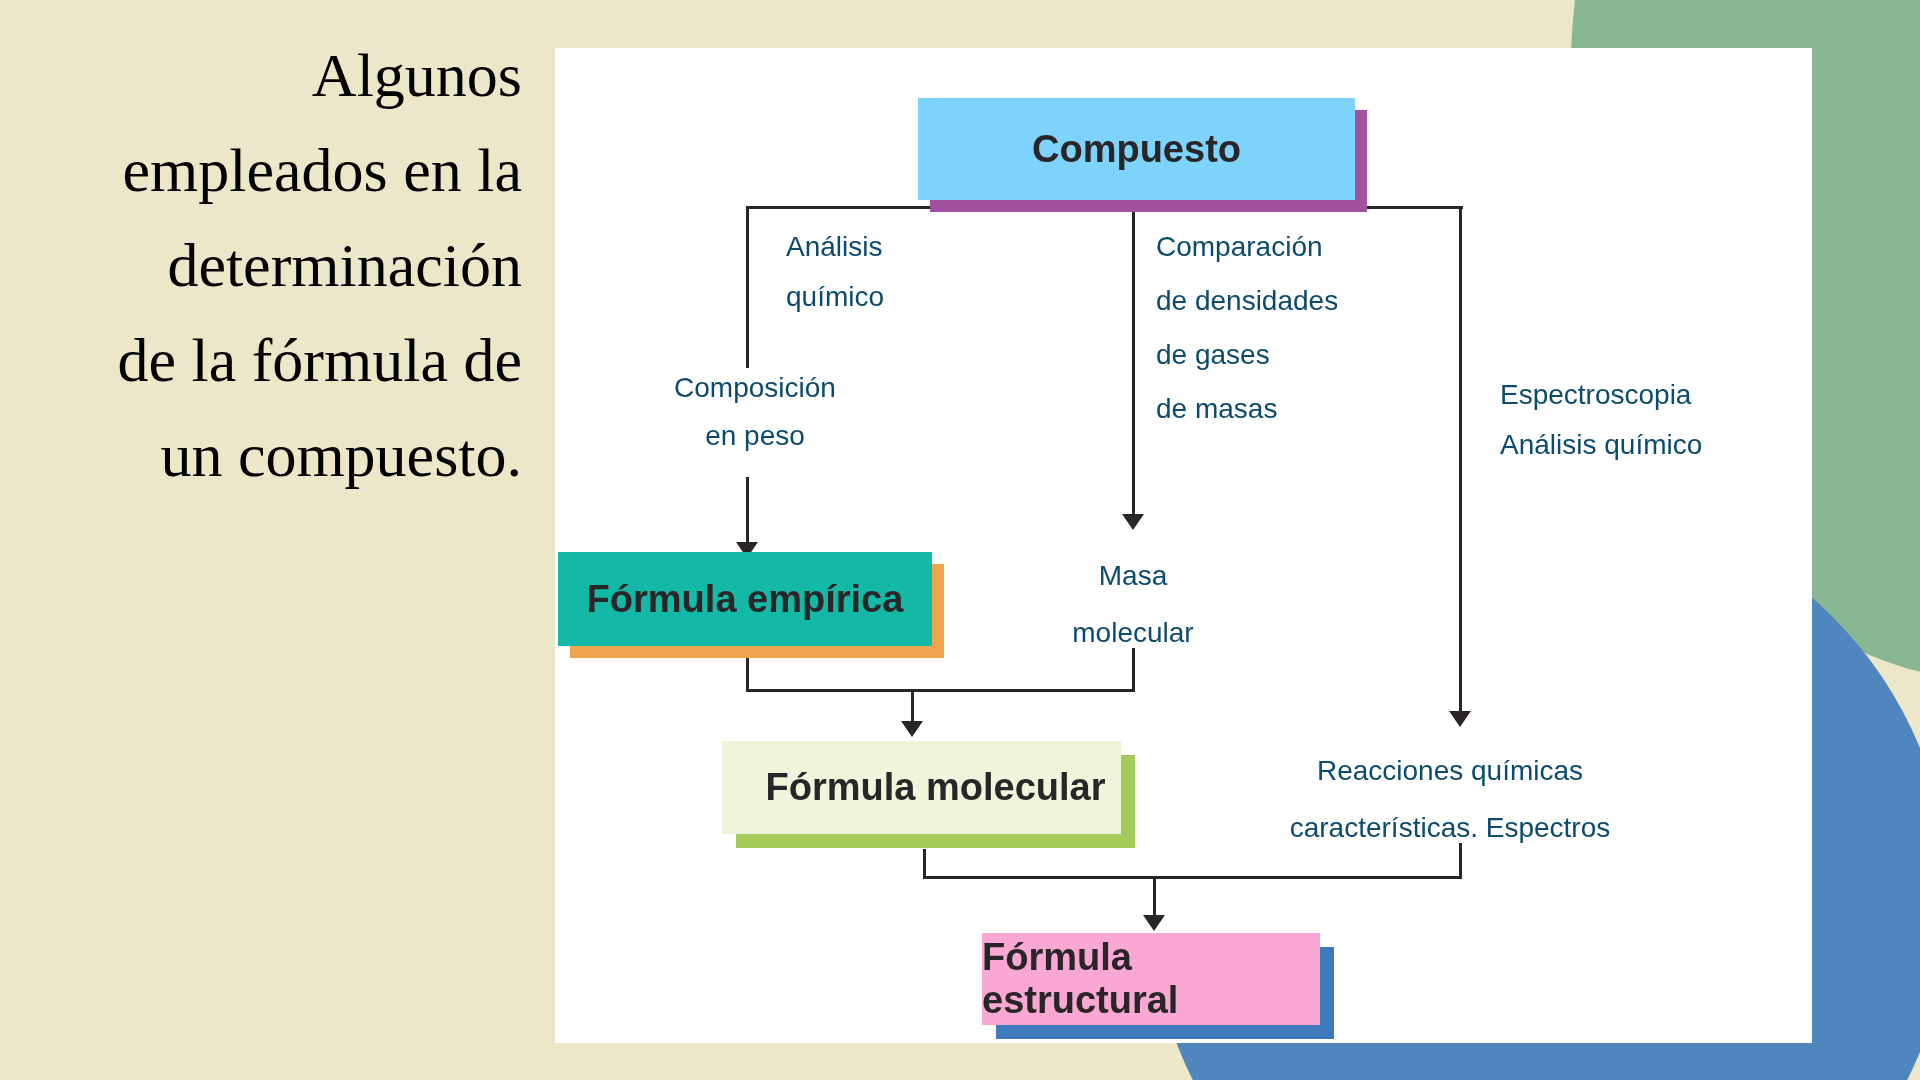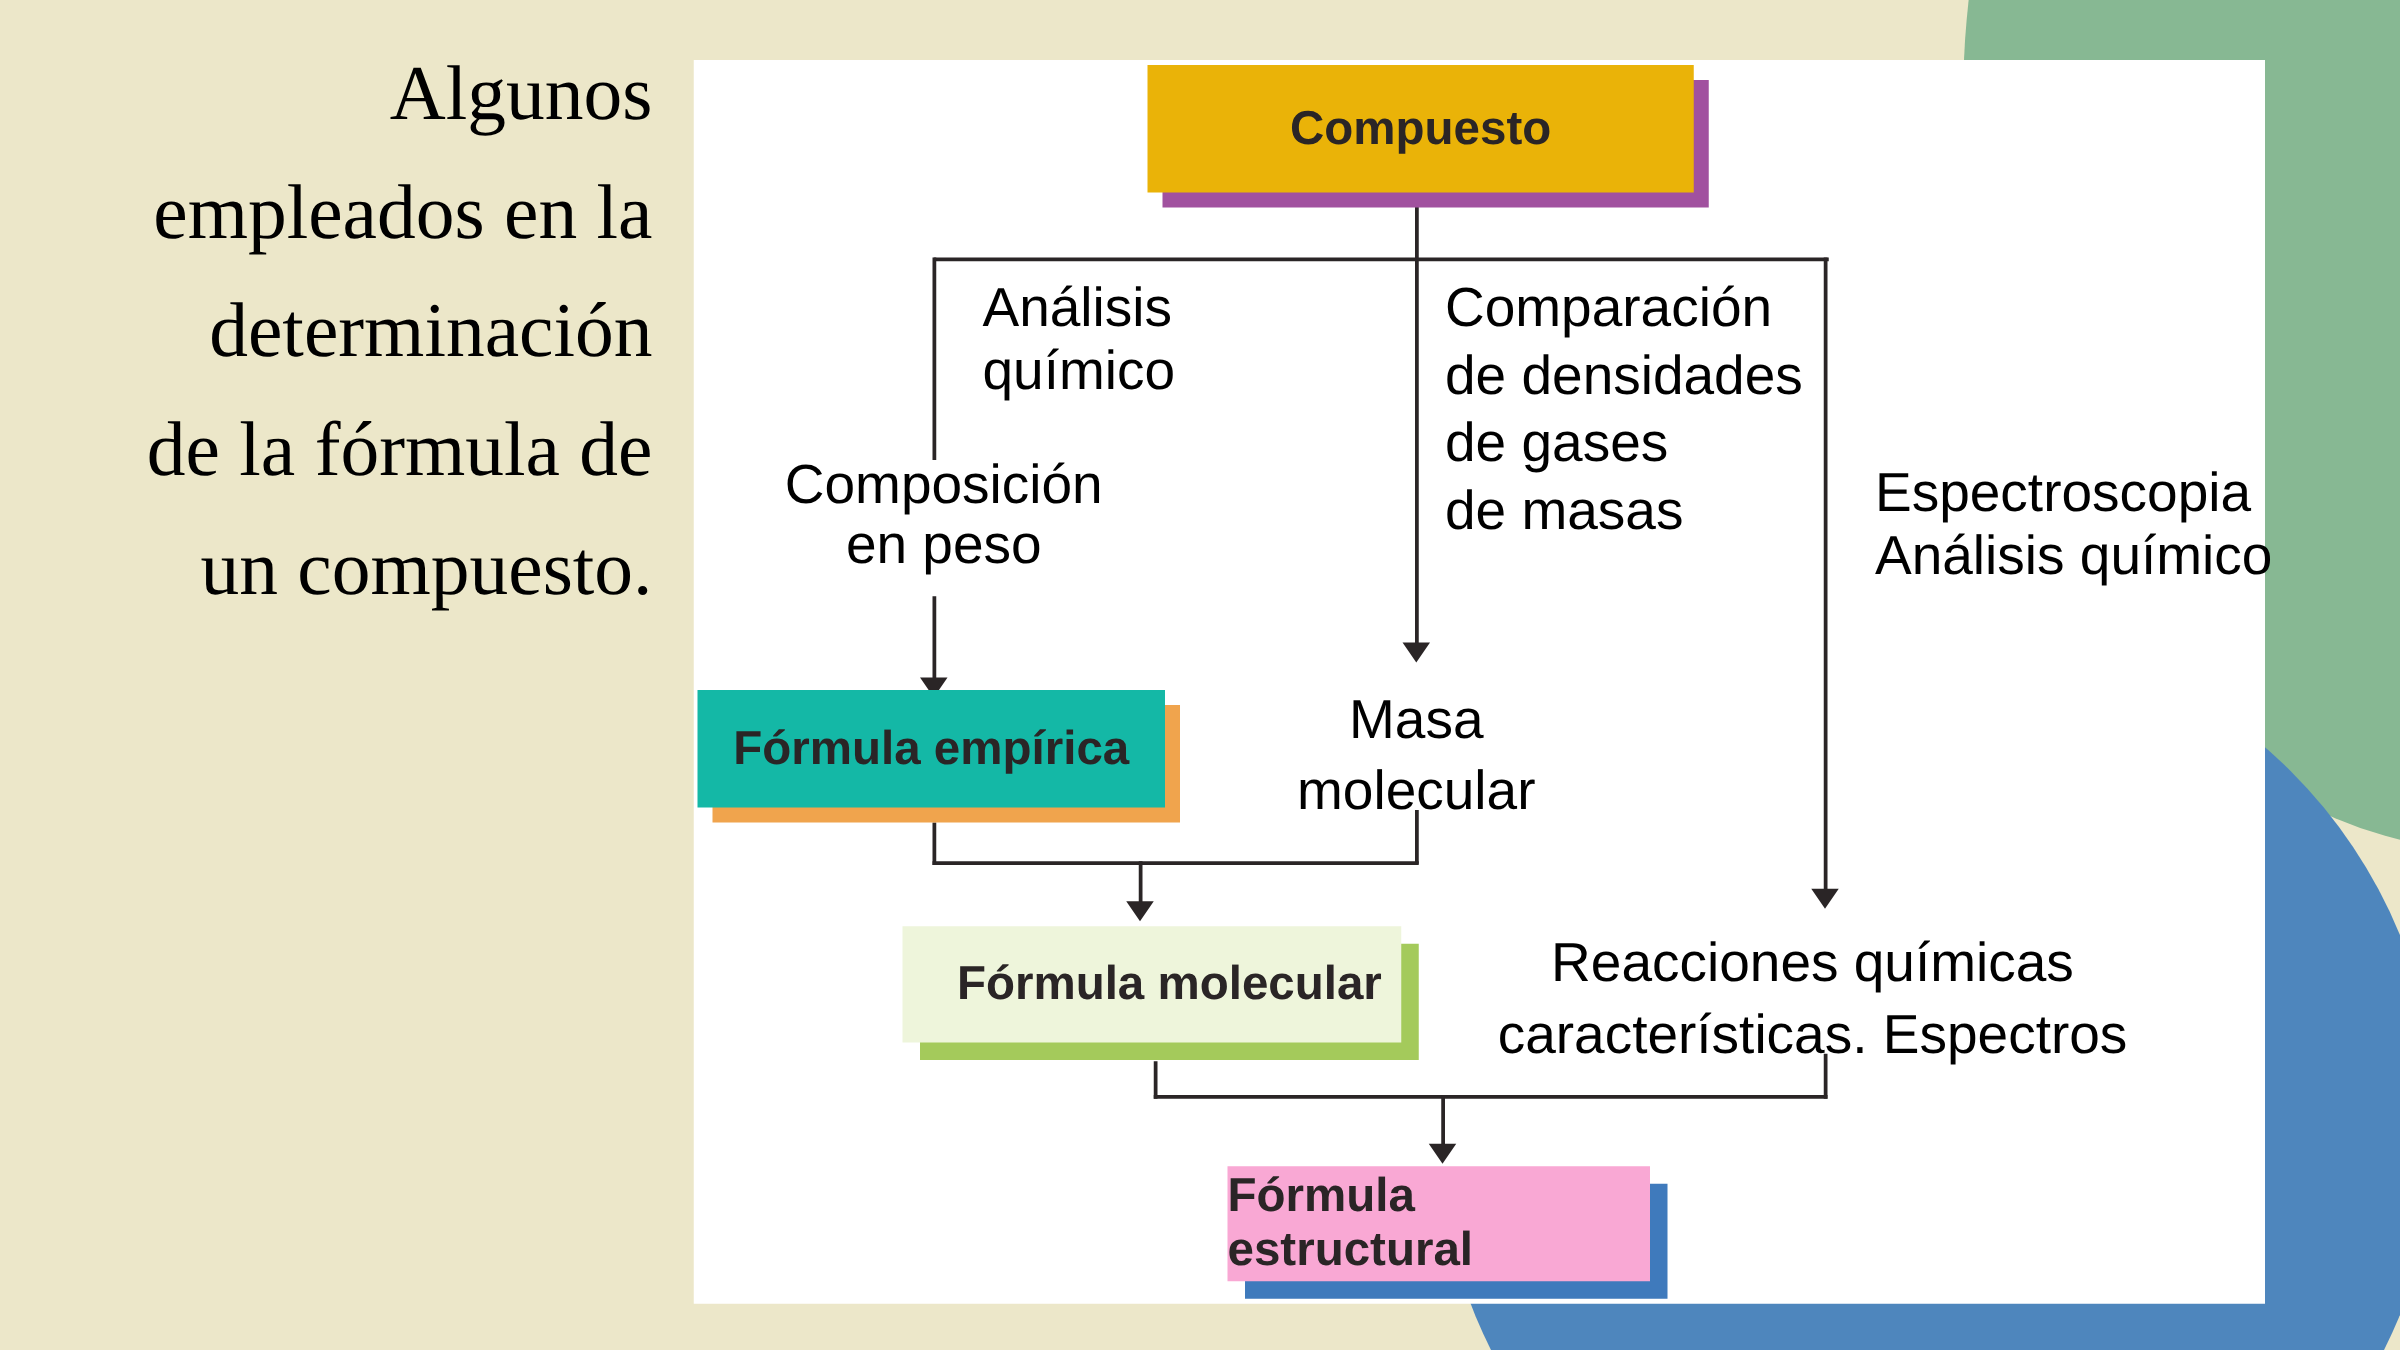--- a/index.html
+++ b/index.html
@@ -13,26 +13,26 @@
   
   .panel{position:absolute;left:555px;top:48px;width:1257px;height:995px;background:#ffffff;}
   
   .title{position:absolute;left:22px;top:28px;width:500px;text-align:right;
          font-family:"Liberation Serif",serif;font-size:62px;line-height:95px;
          color:#000000;}
   .title span{display:block;}
   
   .node{position:absolute;display:flex;align-items:center;justify-content:center;
         font-weight:bold;font-size:38px;color:#2a2526;}
-  .node.purple{background:#eab308;box-shadow:12px 12px 0 0 #a1519f;}
+  .node.purple{background:#7dd3fc;box-shadow:12px 12px 0 0 #a1519f;margin-top:46px;}
   .node.orange{background:#14b8a6;box-shadow:12px 12px 0 0 #f0a44d;}
   .node.green {background:#eef5db;box-shadow:14px 14px 0 0 #a4ca5b;}
   .node.blue  {background:#f9a8d4;box-shadow:14px 14px 0 0 #3f7abc;}
   
-  .lbl{position:absolute;font-size:44px;color:#000000;}
+  .lbl{position:absolute;font-size:28px;color:#0c4a6e;}
   .lbl span{display:block;}
   
   .ln{position:absolute;background:#2a2526;}
   .ah{position:absolute;width:0;height:0;border-left:11px solid transparent;
       border-right:11px solid transparent;border-top:16px solid #2a2526;}
 </style>
 </head>
 <body>
 
 <div class="slide">

